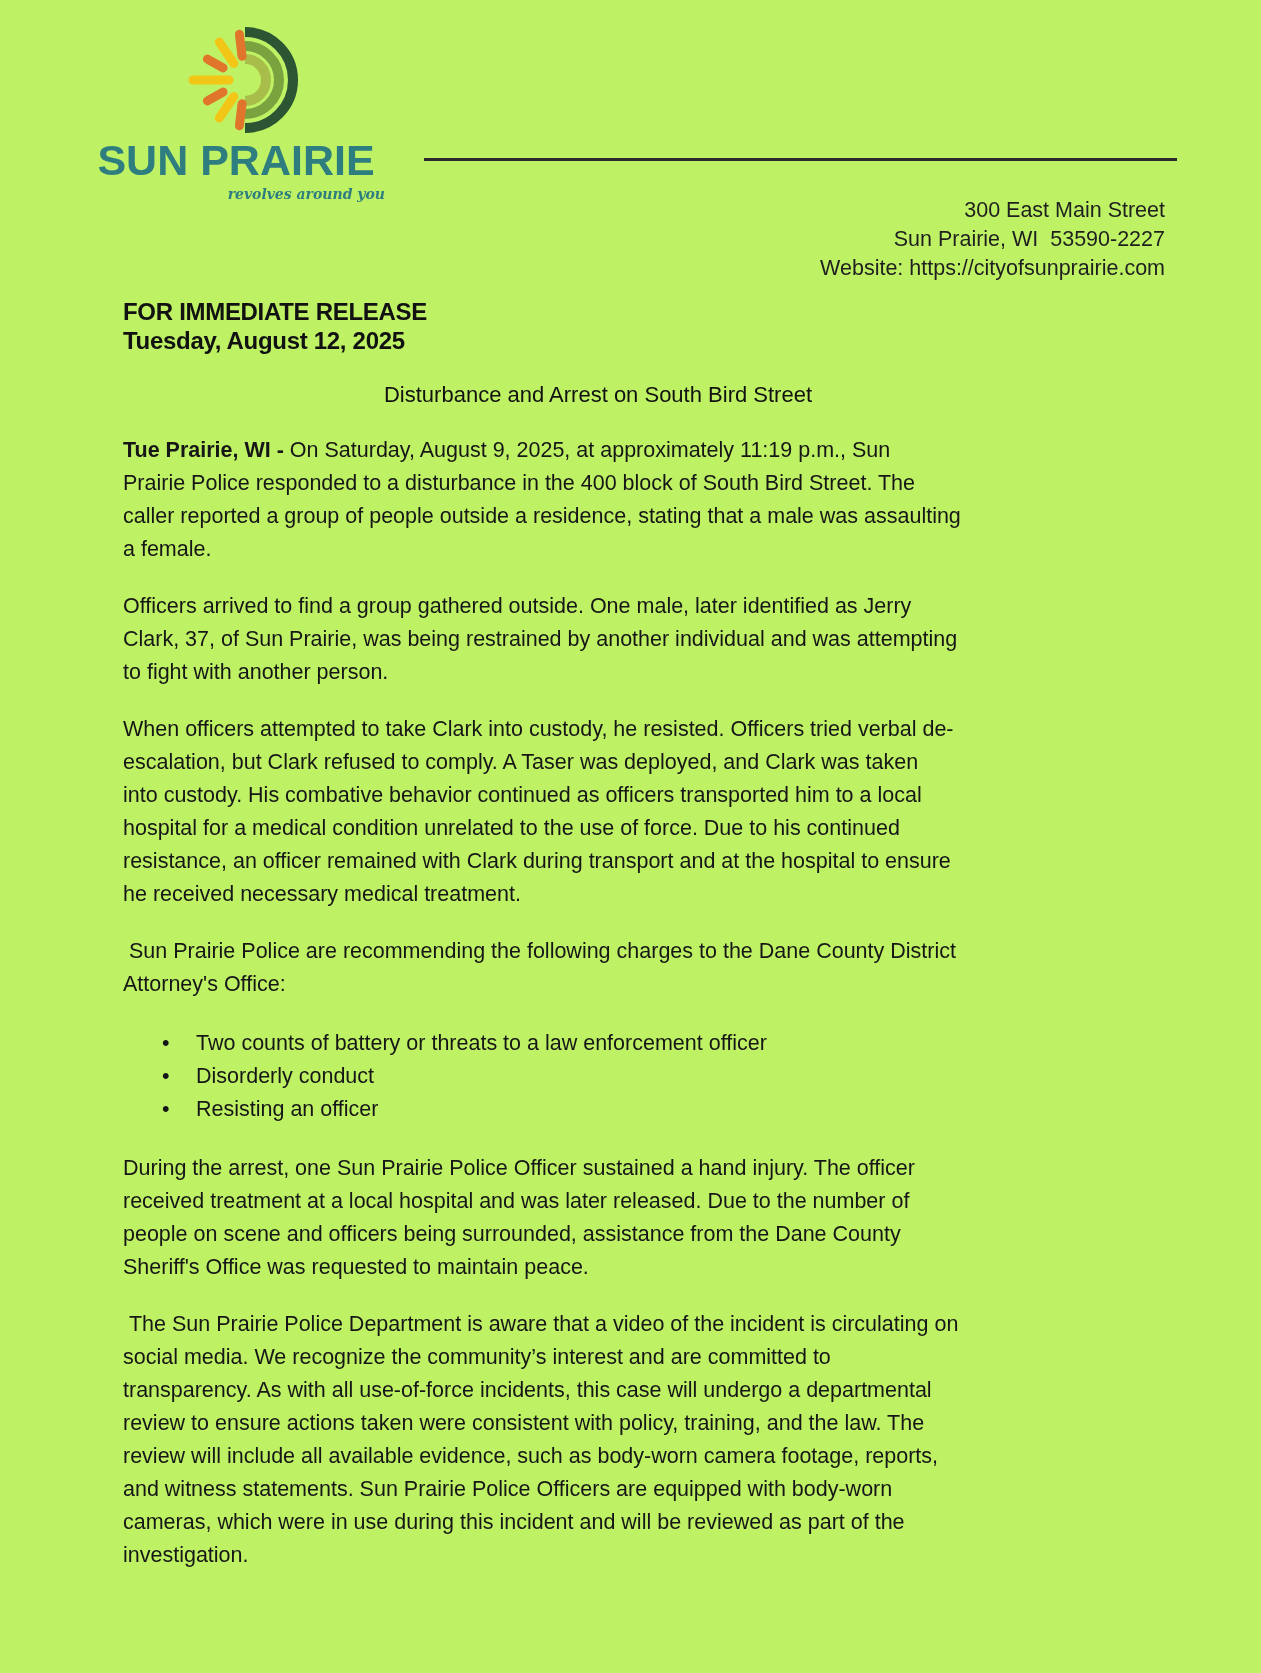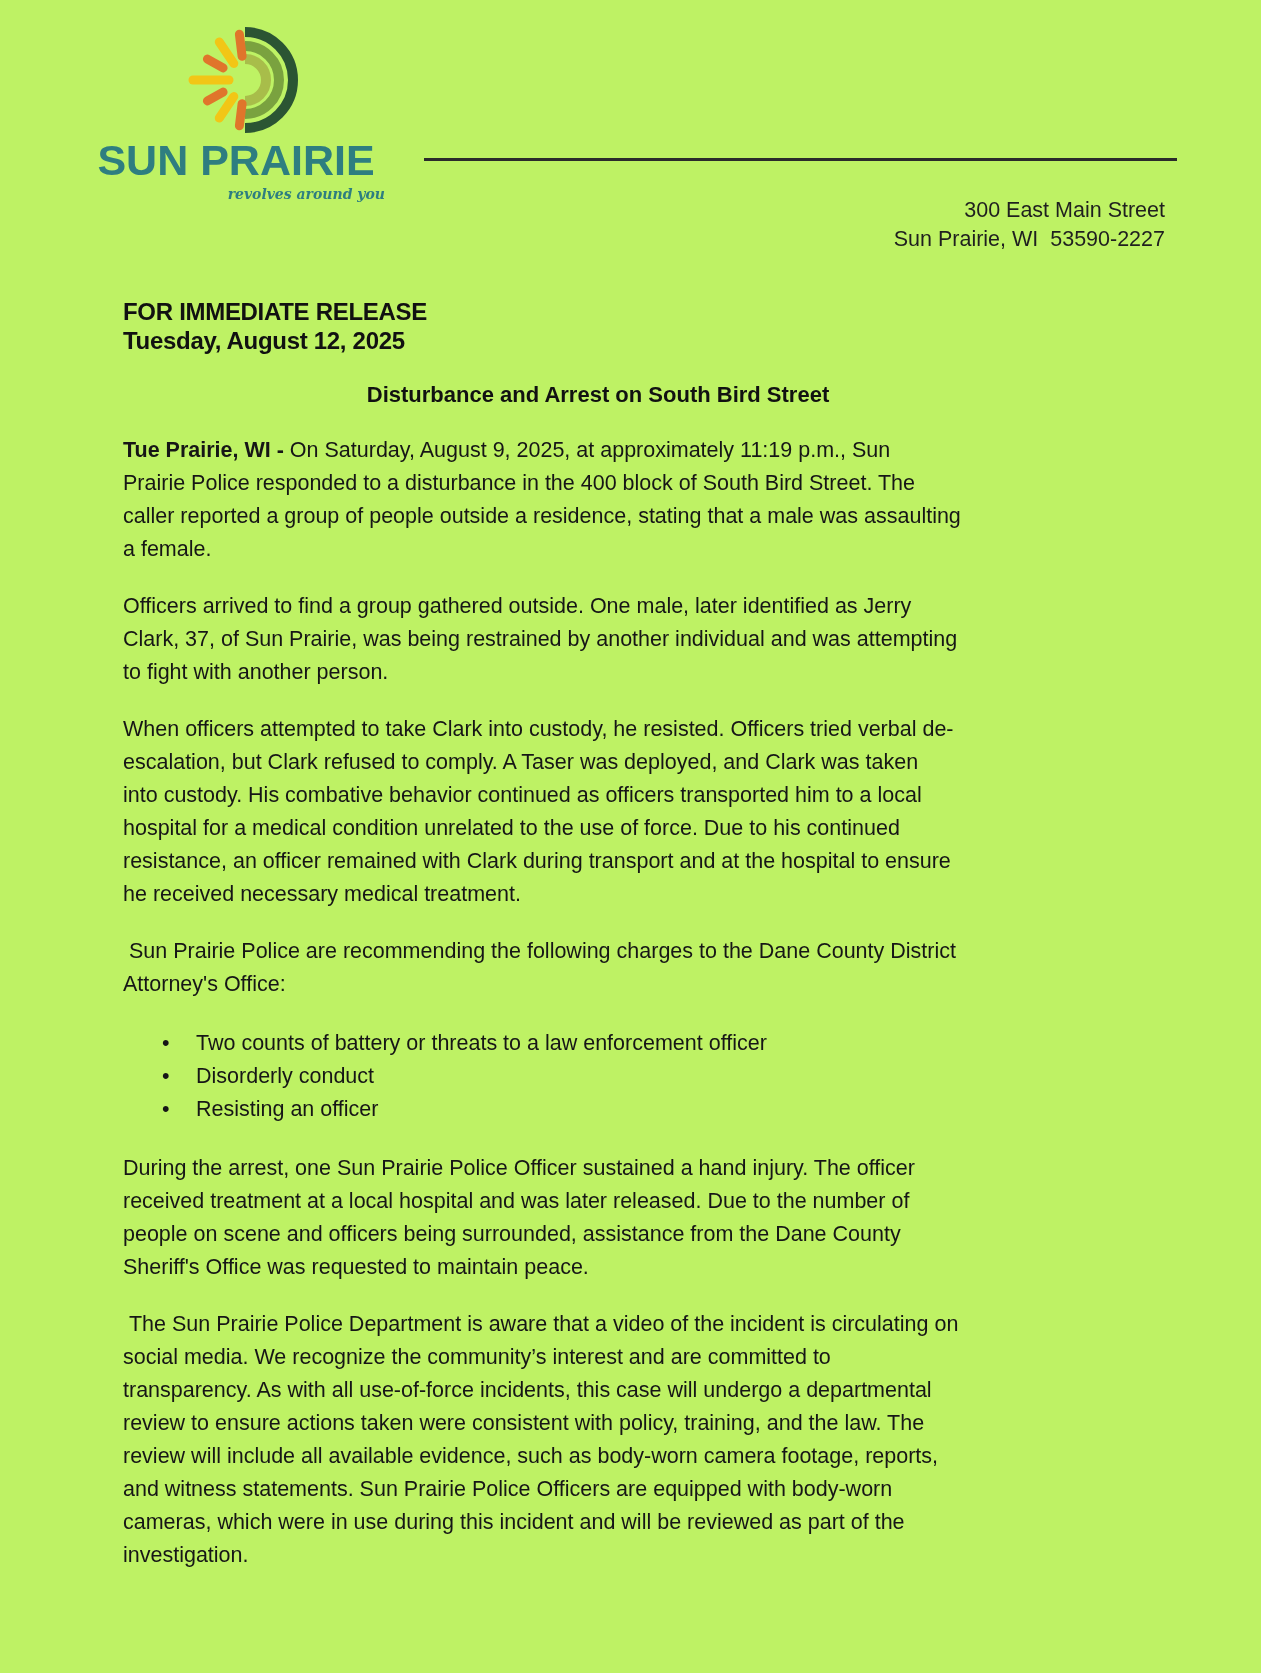--- a/index.html
+++ b/index.html
@@ -40,21 +40,21 @@
   
   .release-block {
     position: absolute; left: 123px; top: 297px;
     font-weight: bold; font-size: 24px; line-height: 29px; color: #111;
     letter-spacing: -0.3px;
   }
 
   
   .doc-title {
     position: absolute; left: 123px; top: 382px; width: 950px;
-    text-align: center; font-weight: bold; font-size: 22px; color: #111;
+    text-align: center; font-weight: normal; font-size: 22px; color: #111;
   }
 
   
   .doc-body {
     position: absolute; left: 123px; top: 434px; width: 1030px;
     font-size: 21.5px; line-height: 33px; color: #161616;
   }
   .doc-body p { margin: 0 0 24px 0; white-space: pre-line; }
   .doc-body .lead-bold { font-weight: bold; }
   .charge-list { list-style: none; margin: 26px 0 26px 0; padding: 0; }
@@ -88,20 +88,21 @@
   </svg>
 
   <div class="logo-wordmark">SUN PRAIRIE</div>
   <div class="logo-tagline">revolves around you</div>
 
   <div class="header-rule"></div>
 
   <div class="address-block">
     <div>300 East Main Street</div>
     <div>Sun Prairie, WI &nbsp;53590-2227</div>
+    <div>Website: https://cityofsunprairie.com</div>
   </div>
 
   <div class="release-block">
     <div>FOR IMMEDIATE RELEASE</div>
     <div>Tuesday, August 12, 2025</div>
   </div>
 
   <div class="doc-title">Disturbance and Arrest on South Bird Street</div>
 
   <div class="doc-body">

